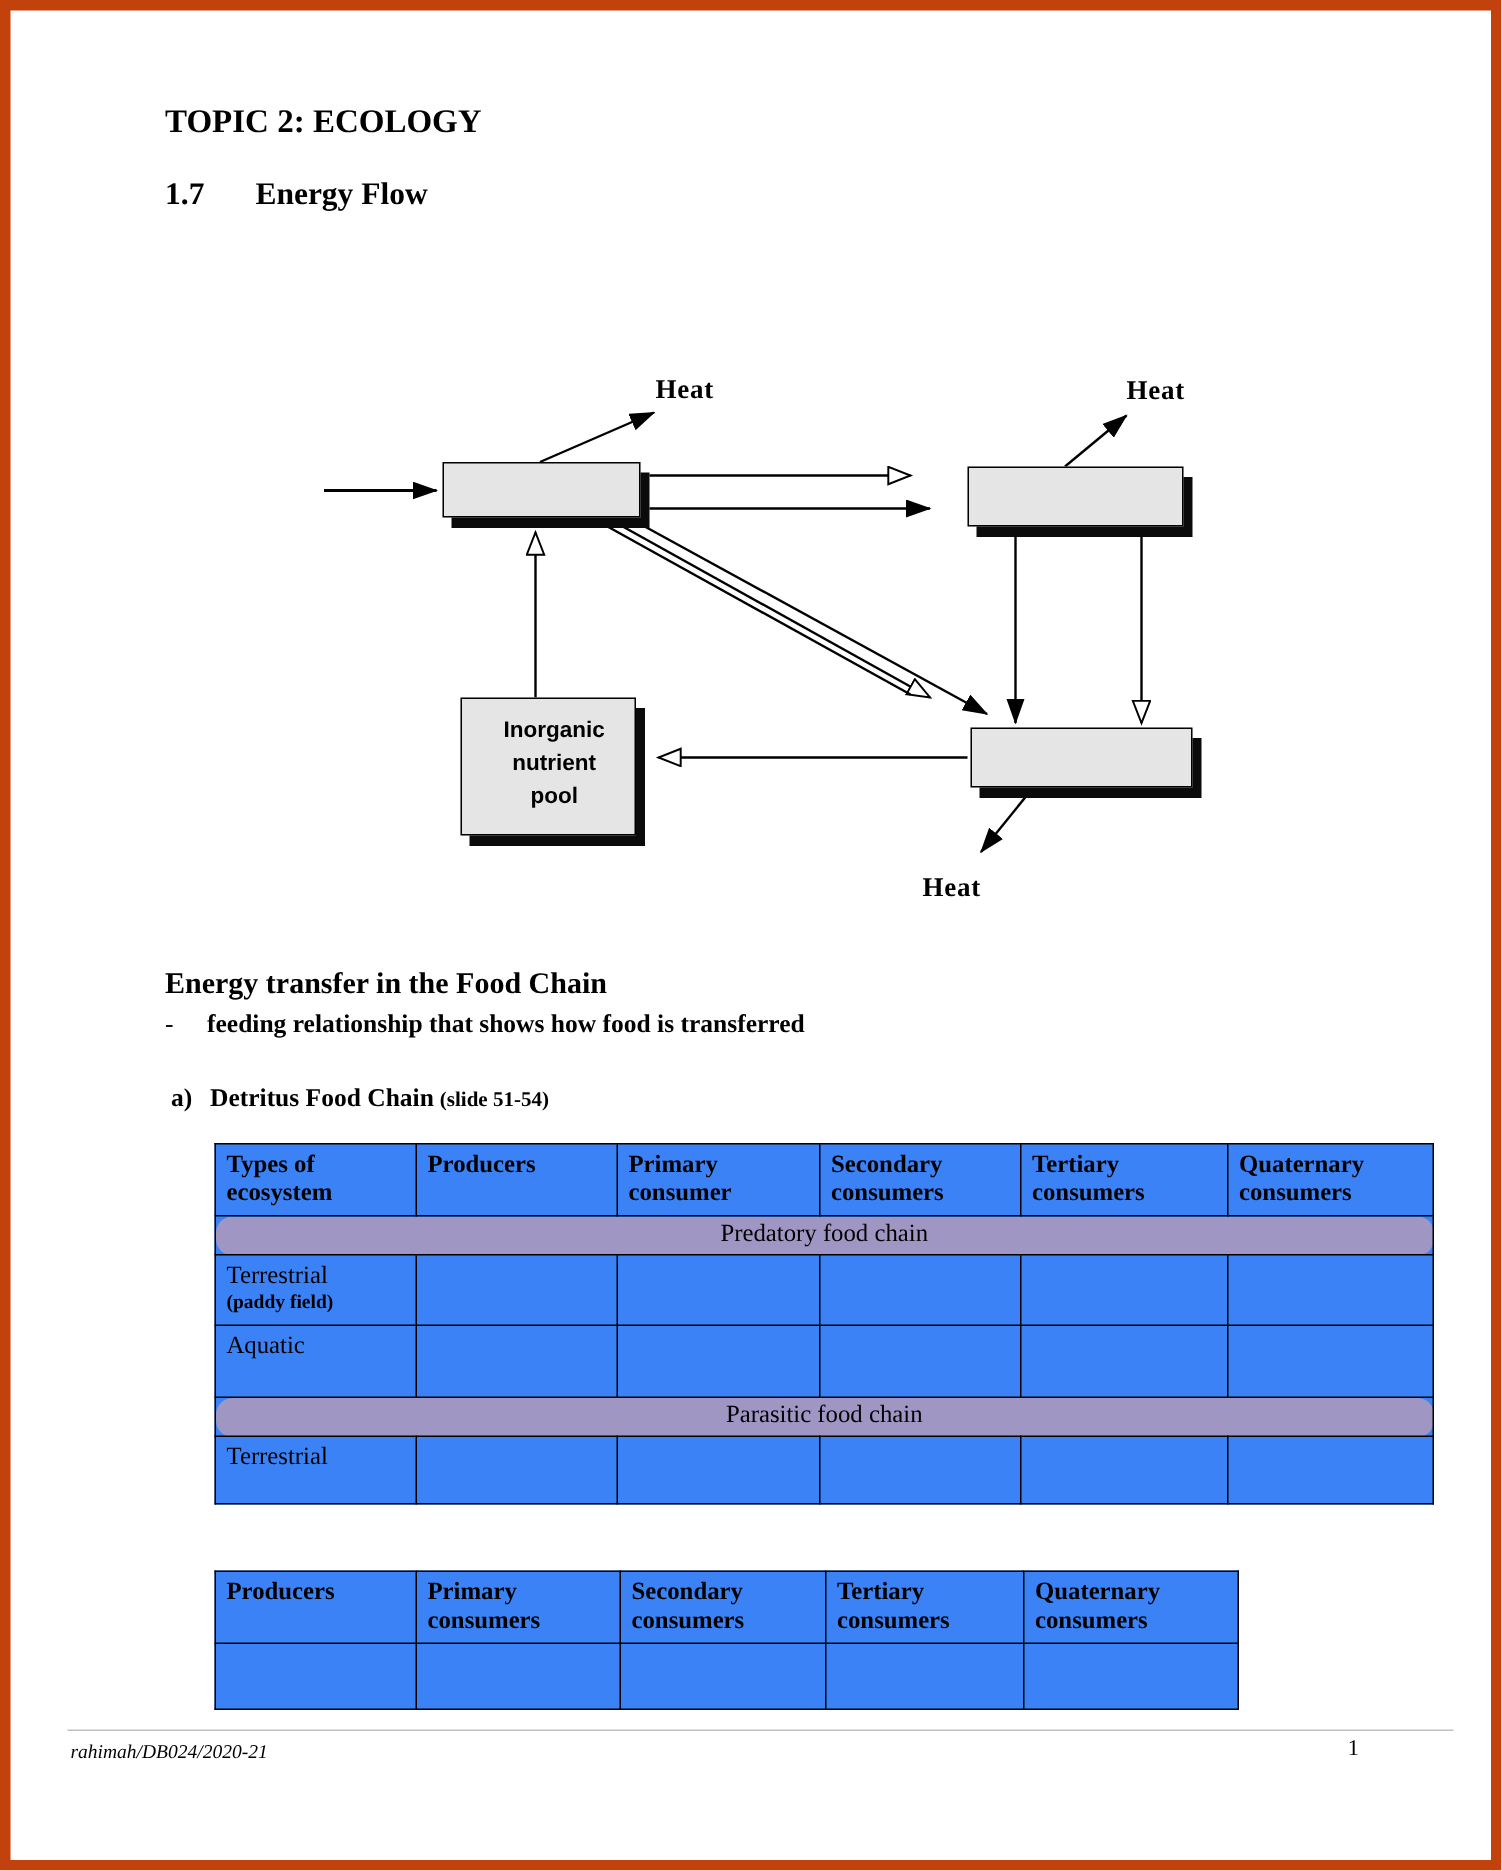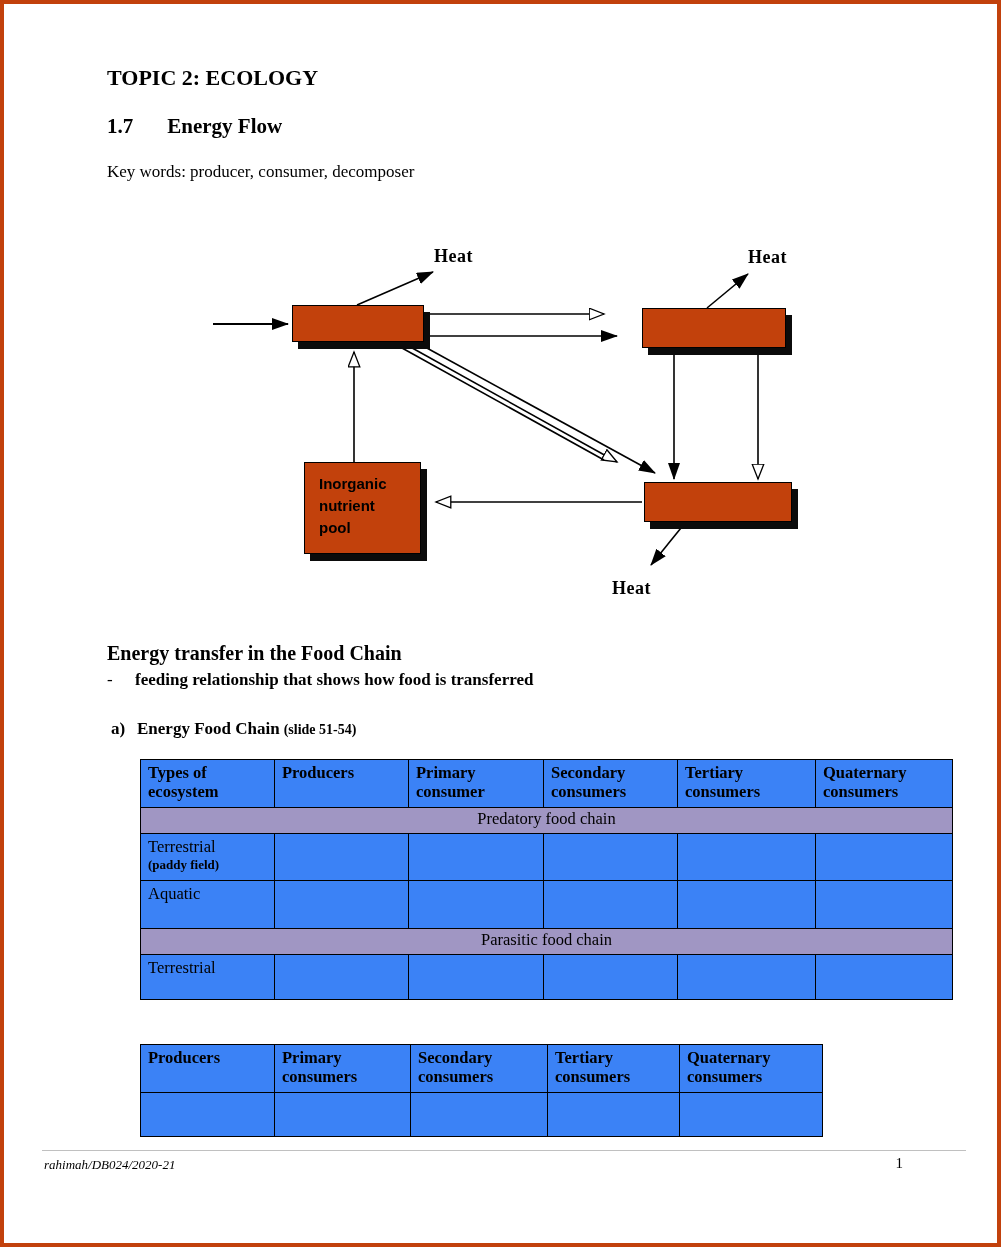--- a/index.html
+++ b/index.html
@@ -7,39 +7,40 @@
   body {
     width:1001px; height:1247px;
     font-family:"Liberation Serif", serif;
     color:#000;
     position:relative;
   }
   .page {
     position:absolute; left:0; top:0;
     width:1001px; height:1247px;
     background:#fff;
-    border:4px solid #c2410c;
+    border:7px solid #c2410c;
     overflow:hidden;
   }
   .abs { position:absolute; }
 
   
   .topic-title   { left:103px; top:61px;  font-size:22px; font-weight:bold; }
   .section-head  { left:103px; top:110px; font-size:21px; font-weight:bold; }
   .section-head .sec-title { margin-left:34px; }
   .keywords      { left:103px; top:158px; font-size:17px; }
 
   
   .diagram { left:2px; top:232px; width:1001px; height:385px; }
   .diagram svg { position:absolute; left:0; top:0; pointer-events:none; }
   .dg-box {
     position:absolute;
-    background:#c2410c;
+    background:#e5e5e5;
     border:1.6px solid #000;
     box-shadow:6px 7px 0 #0b0b0b;
+    text-align:center;
   }
   .box-a { left:286px; top:69px;  width:132px; height:37px; }
   .box-b { left:636px; top:72px;  width:144px; height:40px; }
   .box-c { left:638px; top:246px; width:148px; height:40px; }
   .box-pool {
     left:298px; top:226px; width:117px; height:92px;
     font-family:"Liberation Sans", sans-serif;
     font-weight:bold; font-size:15px; line-height:1.45;
     padding:10px 6px 0 14px;
   }
@@ -75,21 +76,21 @@
     font-size:16.5px; text-align:left; vertical-align:top;
     padding:3px 7px;
     overflow:hidden;
   }
   th { font-weight:bold; line-height:1.18; }
   .t-grazing { left:136px; top:755px; width:812px; }
   .t-grazing .hdr th { height:48px; }
   .t-grazing .band td {
     background:var(--band, #a096c3);
     text-align:center; font-weight:normal;
-    height:26px; padding:1px;
+    height:26px; padding:1px;border-radius:11px;
   }
   .t-grazing .r-paddy td { height:47px; }
   .t-grazing .r-aquatic td { height:48px; }
   .t-grazing .r-terr2 td { height:45px; }
   .sub-label { font-weight:bold; font-size:13px; display:block; line-height:1.2; }
   .t-detritus { left:136px; top:1040px; width:682px; }
   .t-detritus .hdr th { height:48px; }
   .t-detritus .r-empty td { height:44px; }
 
   
@@ -105,21 +106,20 @@
 <body>
 
 <div class="page">
 
   <div class="abs topic-title">TOPIC 2: ECOLOGY</div>
 
   <div class="abs section-head">
     <span>1.7</span><span class="sec-title">Energy Flow</span>
   </div>
 
-  <div class="abs keywords">Key words: producer, consumer, decomposer</div>
 
   <div class="abs diagram">
 
     <svg width="1001" height="385" viewBox="0 0 1001 385">
       <defs>
         <marker id="mf" markerUnits="userSpaceOnUse" markerWidth="18" markerHeight="14" refX="16" refY="6" orient="auto">
           <polygon points="0,0 17,6 0,12" fill="#000"></polygon>
         </marker>
         <marker id="mo" markerUnits="userSpaceOnUse" markerWidth="18" markerHeight="15" refX="15.5" refY="6.5" orient="auto">
           <polygon points="0.7,0.7 15.5,6.5 0.7,12.3" fill="#fff" stroke="#000" stroke-width="1.3"></polygon>
@@ -183,21 +183,21 @@
   </div>
 
   <div class="abs fc-heading">Energy transfer in the Food Chain</div>
 
   <div class="abs fc-bullet">
     <span class="dash">-</span>
     <span>feeding relationship that shows how food is transferred</span>
   </div>
 
   <div class="abs fc-item item-a">
-    <span class="item-label">a)</span><span>Energy Food Chain</span><span class="note">(slide 51-54)</span>
+    <span class="item-label">a)</span><span>Detritus Food Chain</span><span class="note">(slide 51-54)</span>
   </div>
 
   <table class="t-grazing">
     <colgroup>
       <col style="width:134px">
         <col style="width:134px">
         <col style="width:135px">
       <col style="width:134px">
         <col style="width:138px">
         <col style="width:137px">

